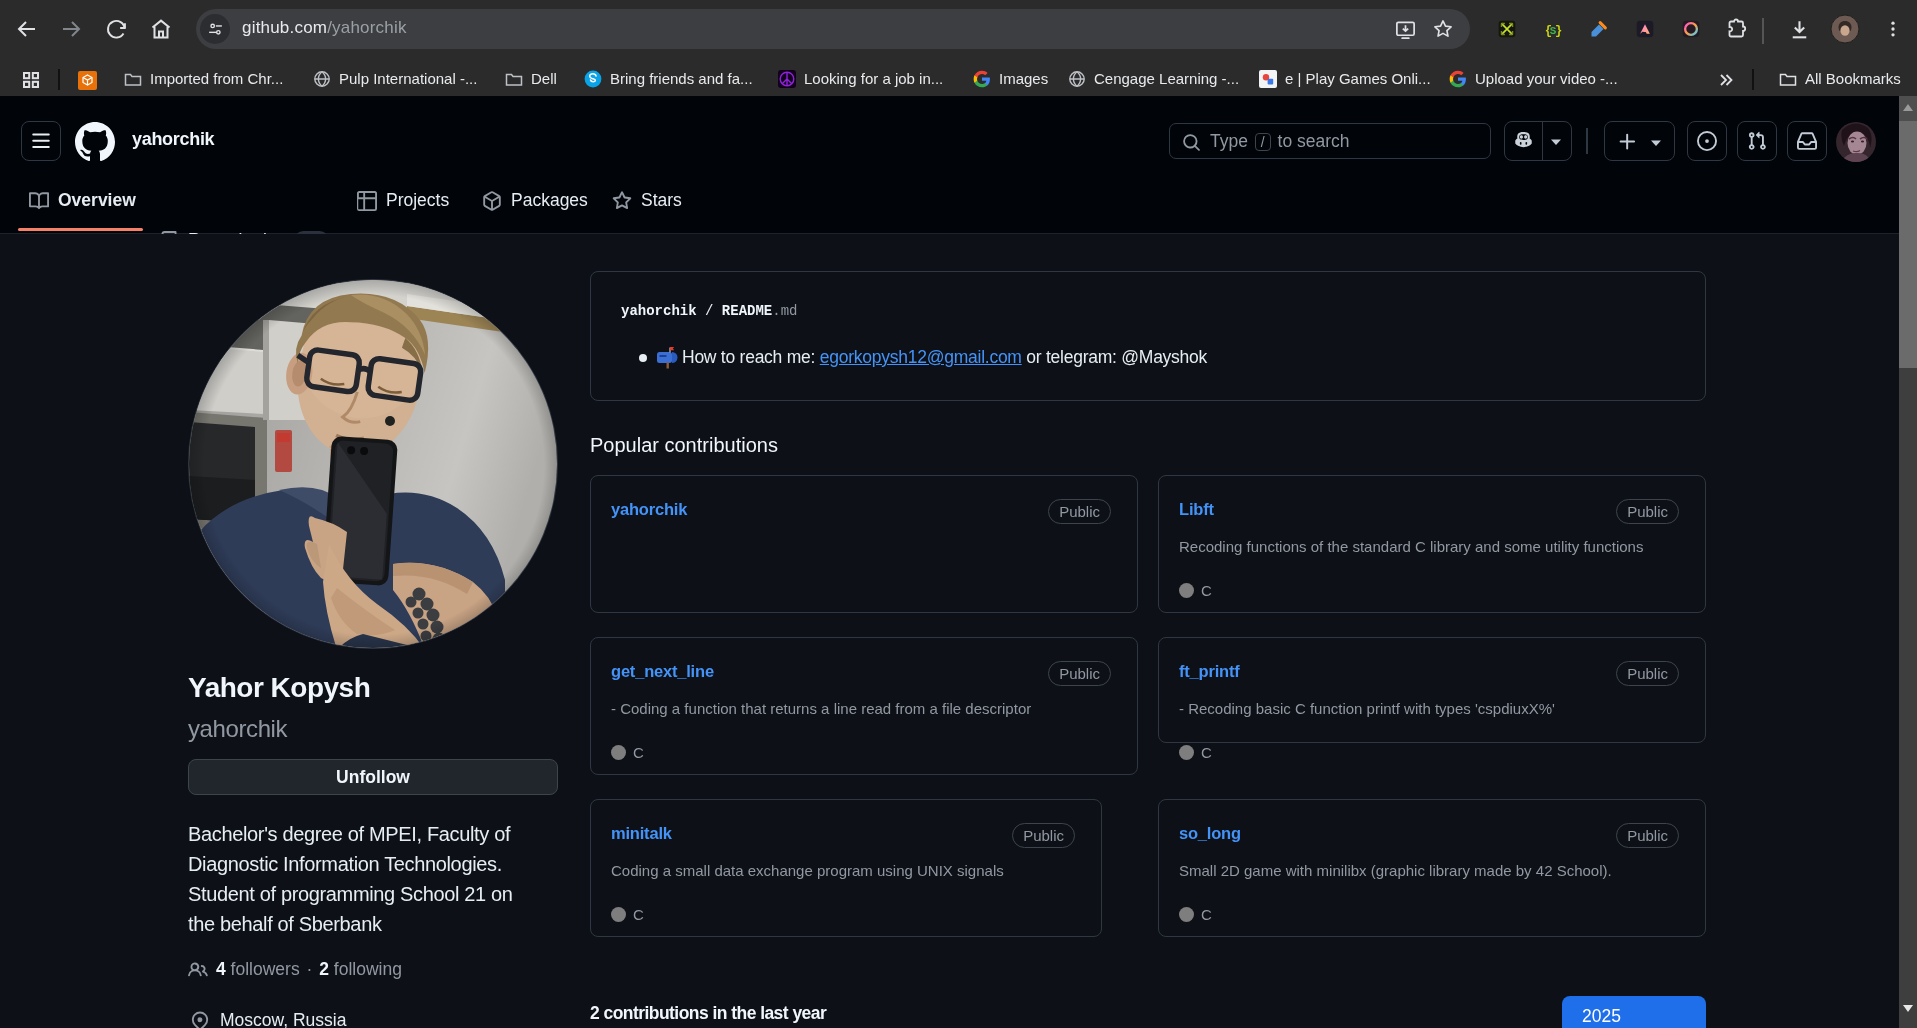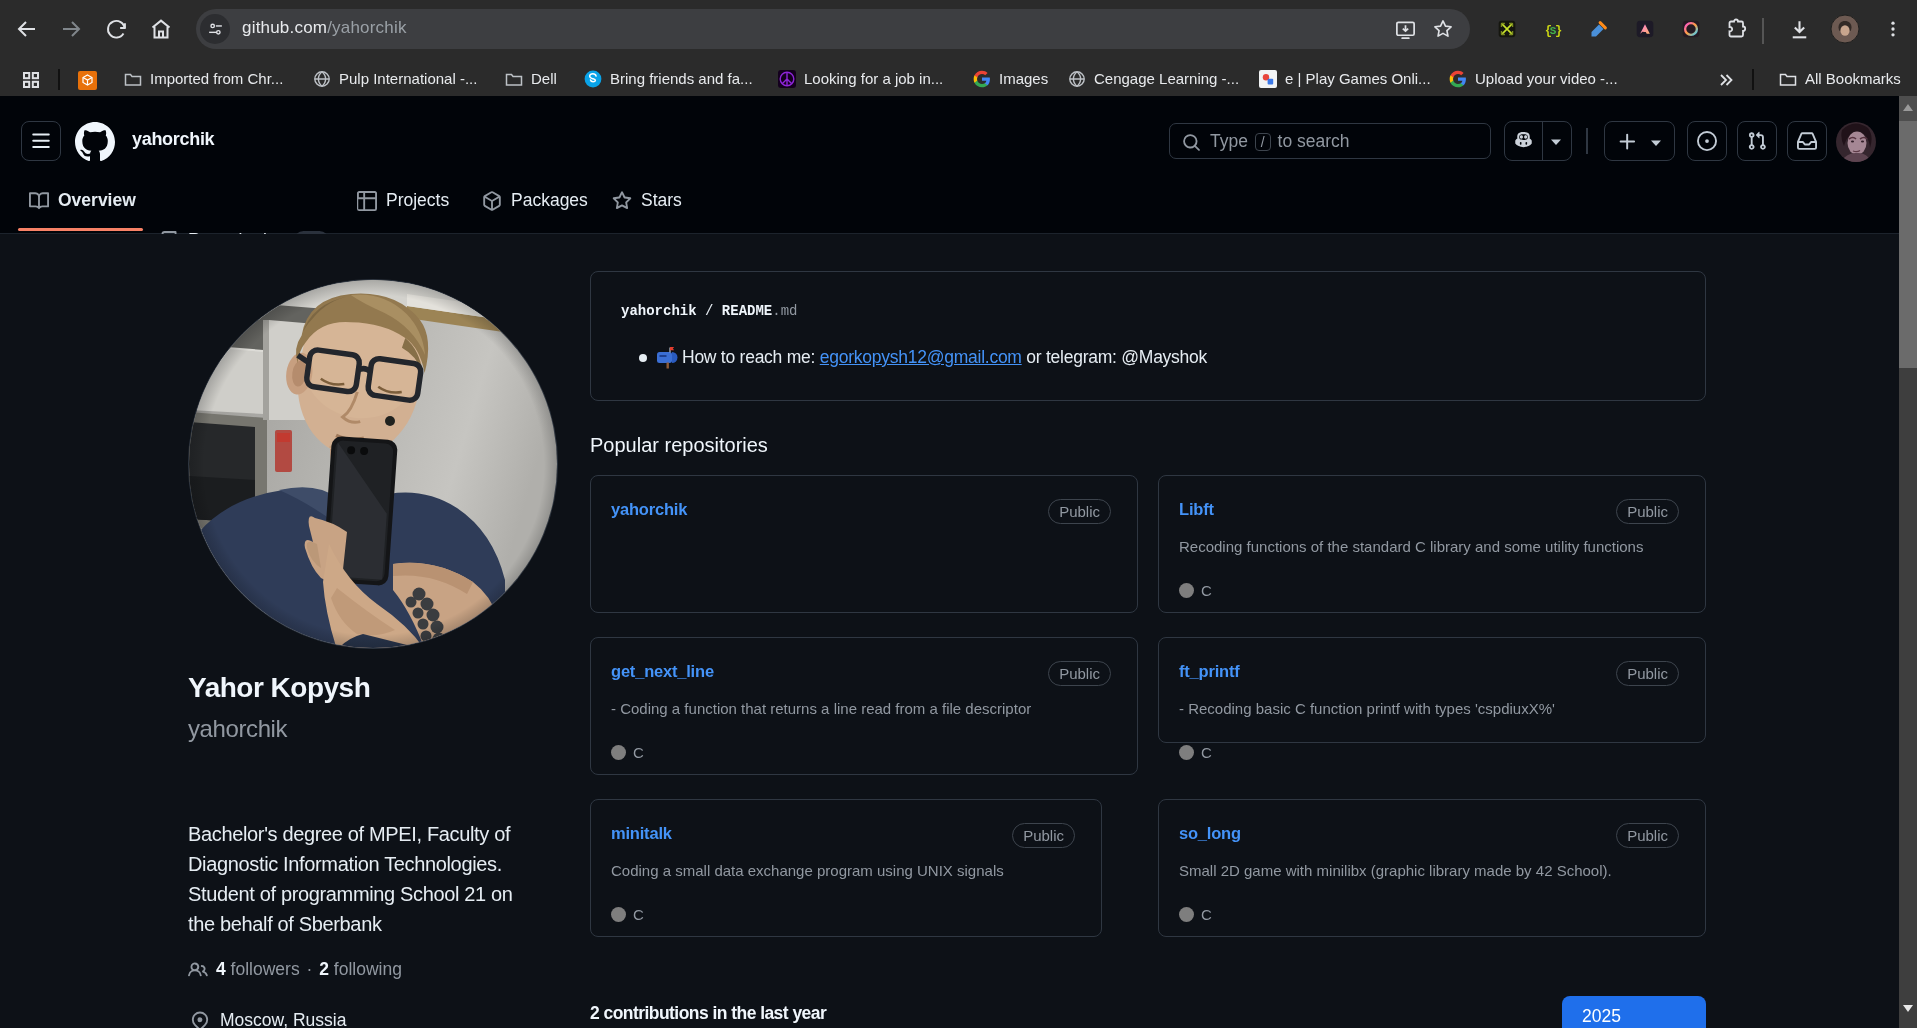--- a/index.html
+++ b/index.html
@@ -456,20 +456,21 @@
             <circle cx="237" cy="356" r="5.5"></circle>
         </g>
         <path d="M148 370 Q158 358 174 354 L238 370 Z" fill="#273349"></path>
         <rect width="370" height="370" fill="url(#vign)"></rect>
       </svg>
     </div>
 
     <div class="abs" style="left:188px;top:438px;font-size:28px;font-weight:bold;color:#f0f6fc;letter-spacing:-0.5px;">Yahor Kopysh</div>
     <div class="abs" style="left:188px;top:481px;font-size:24px;letter-spacing:-0.4px;color:#9198a1;">yahorchik</div>
 
+    <div class="abs" style="left:188px;top:525px;width:370px;height:36px;background:#21262d;border:1px solid #3d444d;border-radius:8px;text-align:center;line-height:34px;color:#f0f6fc;font-size:17.5px;font-weight:bold;">Unfollow</div>
 
     <div class="abs" style="left:188px;top:585px;font-size:20px;letter-spacing:-0.35px;line-height:30px;color:#e6edf3;white-space:nowrap;">Bachelor's degree of MPEI, Faculty of<br>Diagnostic Information Technologies.<br>Student of programming School 21 on<br>the behalf of Sberbank</div>
 
     <div class="abs" style="left:188px;top:725px;display:flex;align-items:center;gap:8px;color:#9198a1;font-size:17.5px;">
       <svg width="20" height="20" viewBox="0 0 16 16" fill="#9198a1">
           <path d="M2 5.5a3.5 3.5 0 1 1 5.898 2.549 5.508 5.508 0 0 1 3.034 4.084.75.75 0 1 1-1.482.235 4 4 0 0 0-7.9 0 .75.75 0 0 1-1.482-.236A5.507 5.507 0 0 1 3.102 8.05 3.493 3.493 0 0 1 2 5.5ZM11 4a3.001 3.001 0 0 1 2.22 5.018 5.01 5.01 0 0 1 2.56 3.012.749.749 0 0 1-.885.954.752.752 0 0 1-.549-.514 3.507 3.507 0 0 0-2.522-2.372.75.75 0 0 1-.574-.73v-.352a.75.75 0 0 1 .416-.672A1.5 1.5 0 0 0 11 5.5.75.75 0 0 1 11 4Zm-5.5-.5a2 2 0 1 0-.001 3.999A2 2 0 0 0 5.5 3.5Z"></path>
         </svg>
       <span><b style="color:#f0f6fc;">4</b> followers <span style="margin:0 2px;">·</span> <b style="color:#f0f6fc;">2</b> following</span>
     </div>
 
@@ -487,21 +488,21 @@
           <rect x="3" y="8" width="15" height="11" rx="2.5" fill="#3b6fd4"></rect>
           <path d="M18 8a5.5 5.5 0 0 1 0 11" fill="#2a5bbf"></path>
           <rect x="5.5" y="11" width="7" height="2" fill="#1d3f8f"></rect>
           <rect x="12.5" y="18.5" width="2.4" height="6" fill="#8d5b38"></rect>
           <path d="M16 3.5v5" stroke="#b0b6bf" stroke-width="1.3"></path>
           <path d="M16 3h4.2l-1.4 1.6 1.4 1.6H16z" fill="#e23d2e"></path>
         </svg>
       <div class="abs" style="left:91px;top:75px;font-size:17.5px;letter-spacing:-0.25px;color:#e6edf3;">How to reach me: <span style="color:#4493f8;text-decoration:underline;">egorkopysh12@gmail.com</span> or telegram: @Mayshok</div>
     </div>
 
-    <div class="abs" style="left:590px;top:200px;font-size:20px;color:#f0f6fc;">Popular repositories</div>
+    <div class="abs" style="left:590px;top:200px;font-size:20px;color:#f0f6fc;">Popular contributions</div>
 
     <div class="card" style="left:590px;top:241px;width:548px;height:138px;">
       <div class="repotitle">yahorchik</div>
         <div class="pill">Public</div>
     </div>
     <div class="card" style="left:1158px;top:241px;width:548px;height:138px;padding-left:24px;">
       <div class="repotitle">Libft</div>
         <div class="pill">Public</div>
       <div class="repodesc">Recoding functions of the standard C library and some utility functions</div>
       <div class="lang"><span class="langdot"></span>C</div>

